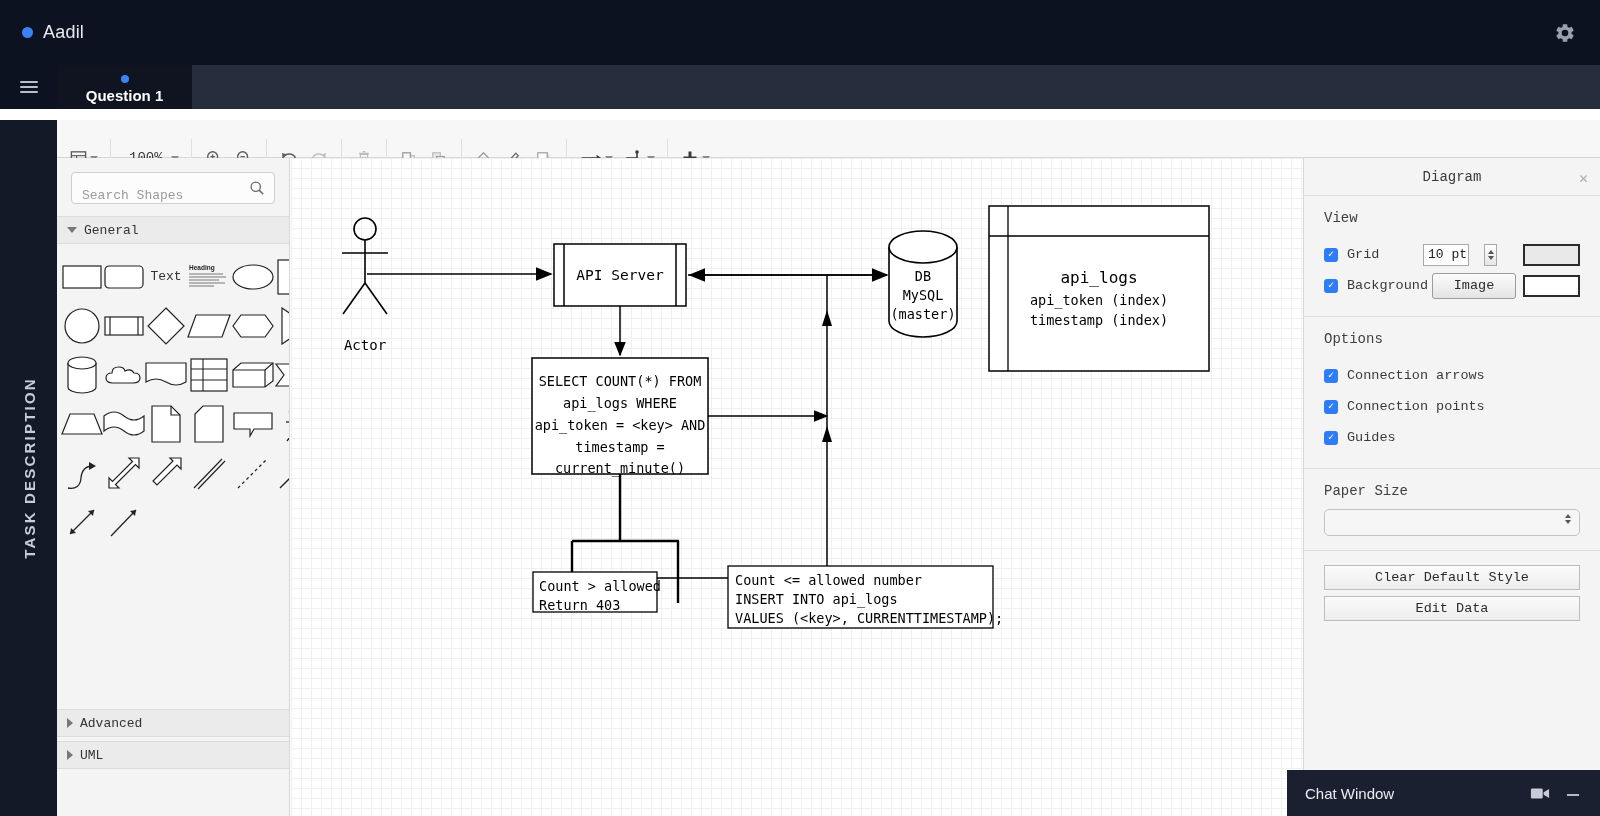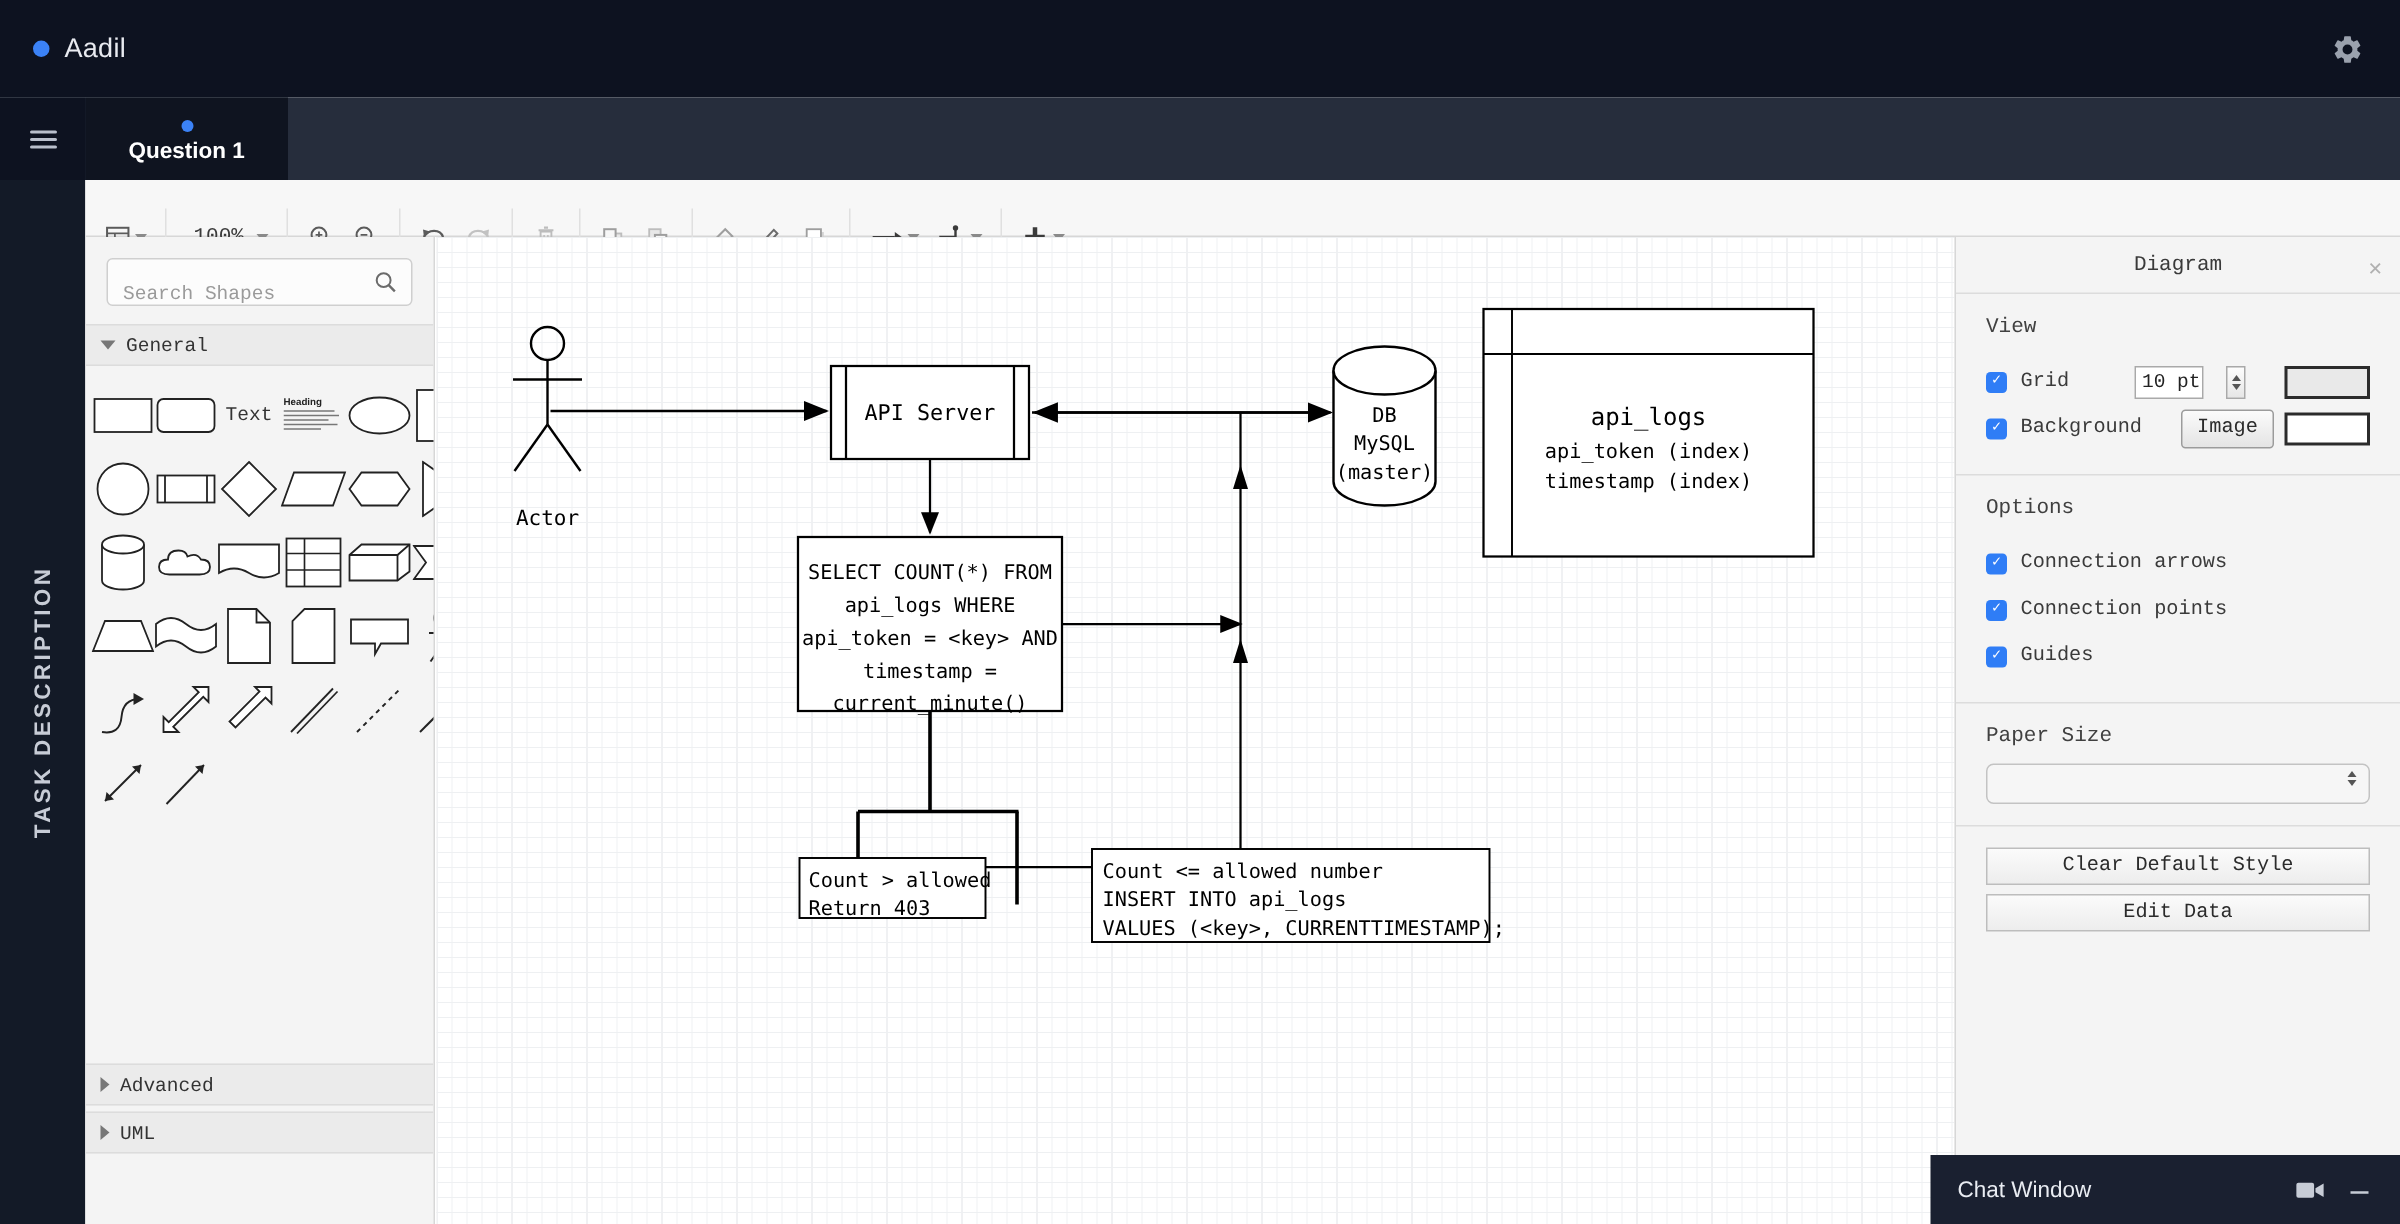--- a/index.html
+++ b/index.html
@@ -22,21 +22,21 @@
   .brand { display: flex; align-items: center; gap: 10px; margin-left: 22px; }
   .brand-dot { width: 11px; height: 11px; border-radius: 50%; background: #3b82f6; }
   .brand-name { color: #e8eaf0; font-size: 18px; letter-spacing: .2px; }
   .gear-btn {
     position: absolute; right: 22px; top: 20px;
     width: 26px; height: 26px; display: flex; align-items: center; justify-content: center;
   }
 
   
   .tabstrip {
-    position: absolute; left: 0; top: 65px; width: 1600px; height: 55px;
+    position: absolute; left: 0; top: 65px; width: 1600px; height: 44px;
     background: #262d3c;
     display: flex; align-items: stretch;
   }
   .hamburger-wrap {
     width: 57px; background: #0d1220; display: flex; align-items: center; justify-content: center;
   }
   .hamburger { display: flex; flex-direction: column; gap: 3px; }
   .hamburger span { display: block; width: 18px; height: 2px; background: #b9bfcc; border-radius: 1px; }
   .tab {
     width: 135px; background: #0f1420;
@@ -168,21 +168,21 @@
     display: flex; flex-direction: column; align-items: center; justify-content: center; gap: 2px;
   }
   .sp-up { width: 0;height:0; border-left:3px solid transparent;border-right:3px solid transparent;border-bottom:4px solid #555; }
   .sp-dn { width: 0;height:0; border-left:3px solid transparent;border-right:3px solid transparent;border-top:4px solid #555; }
   .swatch {
     position: absolute; right: 0; width: 57px; height: 22px;
     border: 2px solid #2b2b2b; background: #e9e9e9;
   }
   .swatch.white { background: #ffffff; }
   .img-btn {
-    position: absolute; right: 64px; width: 62px; height: 26px;
+    position: absolute; right: 64px; width: 84px; height: 26px;
     border: 1px solid #9b9b9b; border-radius: 3px;
     background: linear-gradient(#fbfbfb,#e4e4e4);
     display:flex; align-items:center; justify-content:center; font-size: 13.5px; color:#2b2b2b;
   }
   .select-box {
     width: 100%; height: 27px; border: 1px solid #c3c3c3; border-radius: 5px;
     background: #f6f6f6; position: relative;
   }
   .sel-arrows { position: absolute; right: 8px; top: 4px; display:flex; flex-direction: column; gap:2px; align-items:center; }
   .btn-wide {

